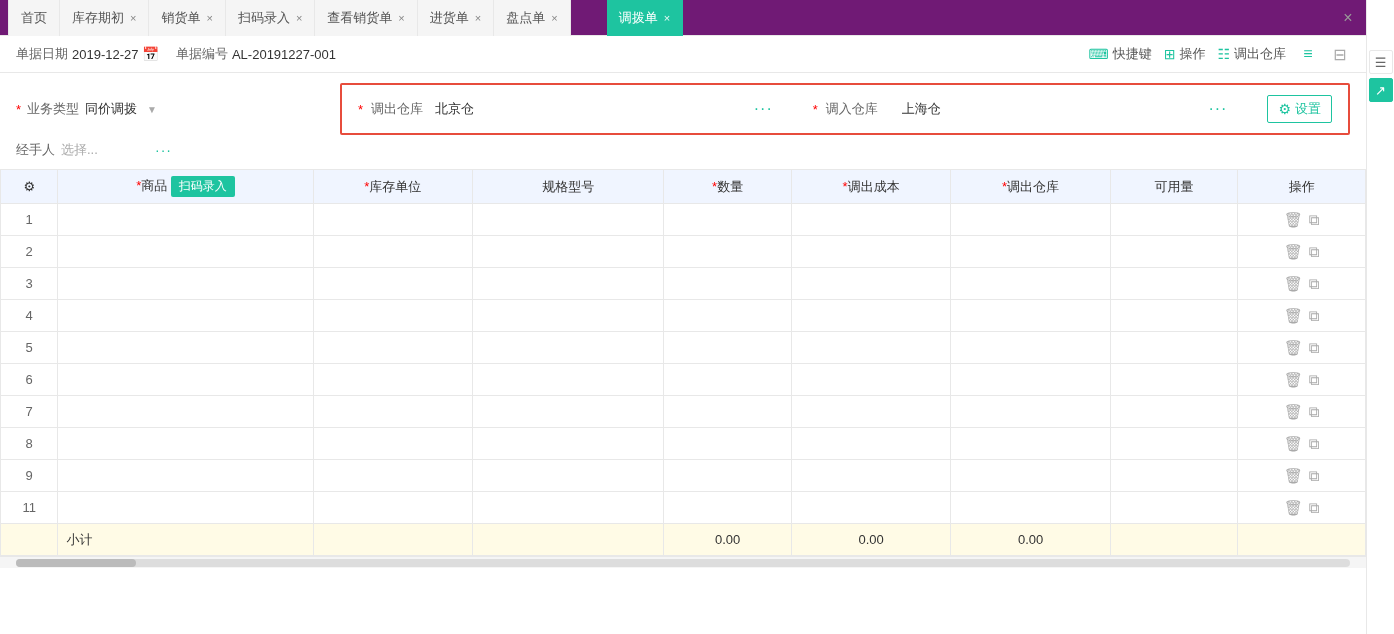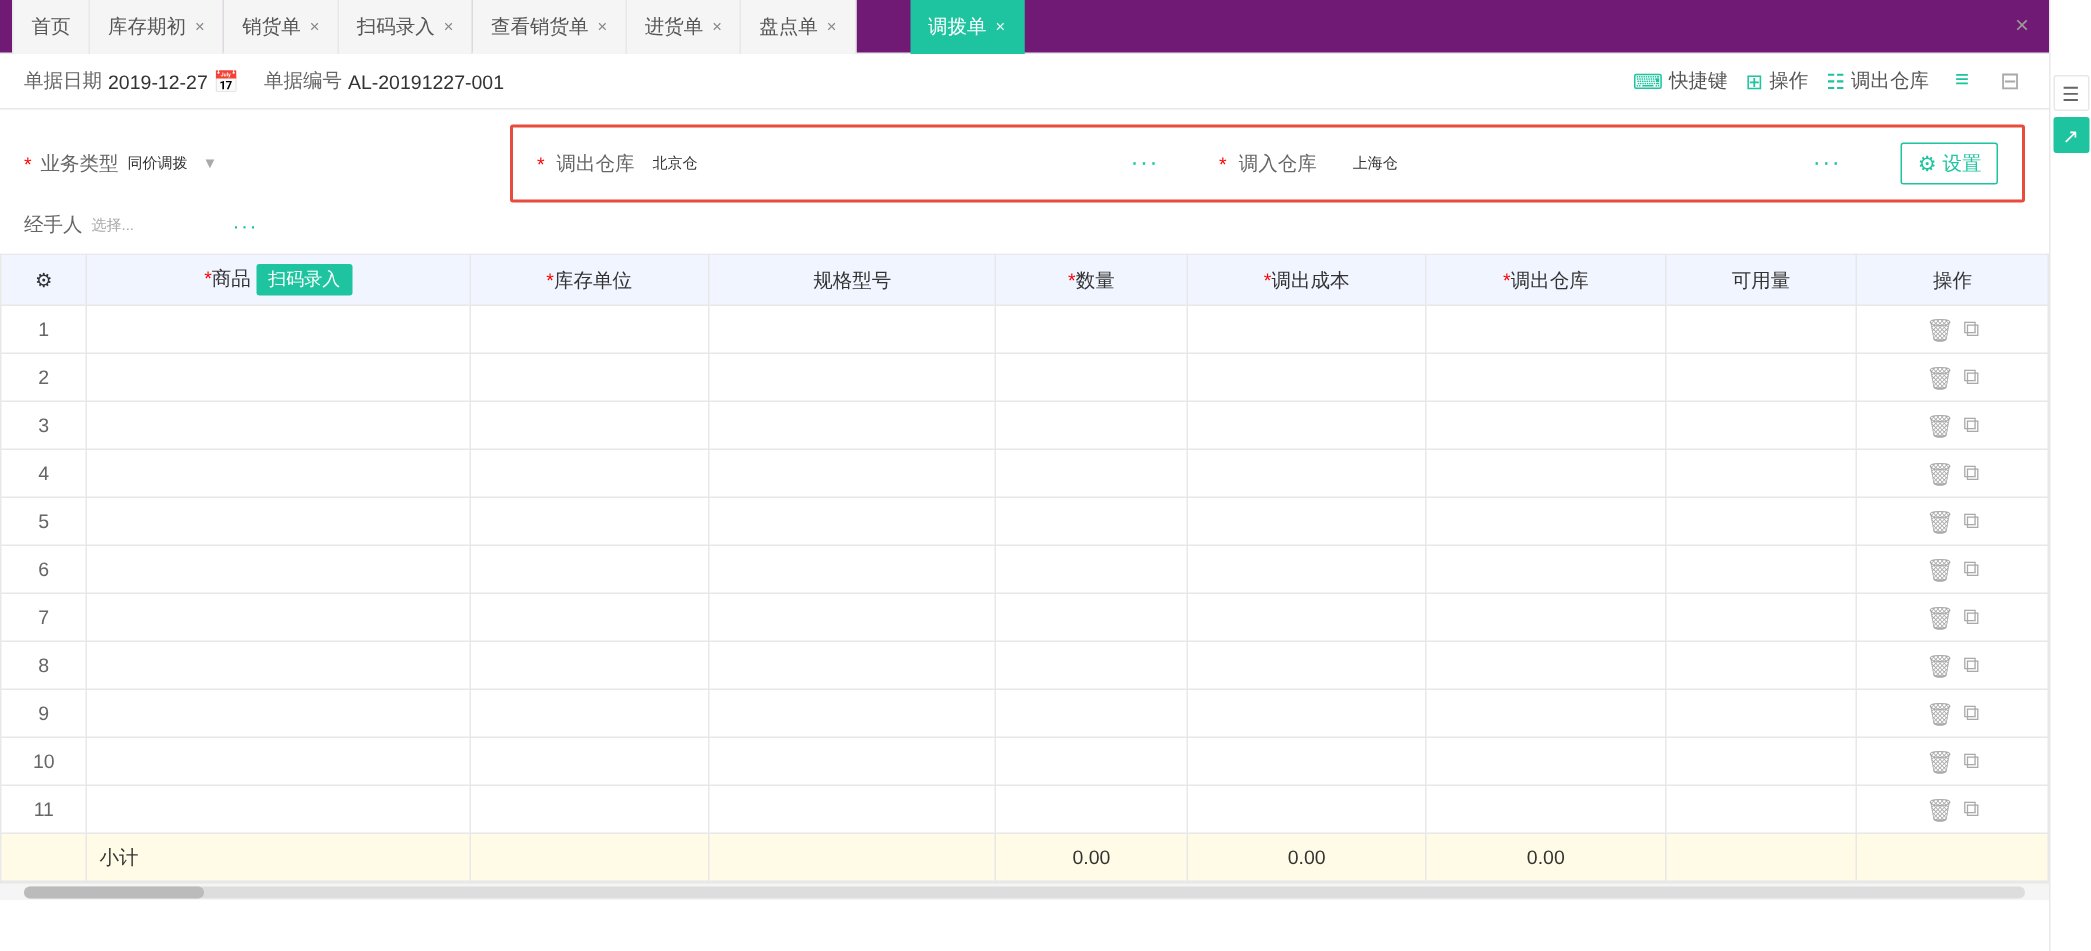--- a/index.html
+++ b/index.html
@@ -70,21 +70,21 @@
     .calendar-icon { color: #1ec4a0; font-size: 14px; }
     .toolbar-divider { color: #1ec4a0; width: 20px; height: 20px; display:flex;align-items:center;justify-content:center; cursor:pointer; }
     .field-group {
       display: flex; align-items: center; gap: 6px;
       min-width: 220px;
     }
     .field-label {
       color: #666; font-size: 13px; white-space: nowrap;
     }
     .field-value {
-      color: #333; font-size: 10px;
+      color: #333; font-size: 13px;
     }
     .dropdown-arrow { color: #aaa; font-size: 10px; }
     .ellipsis-btn {
       color: #1ec4a0; cursor: pointer; font-size: 16px; letter-spacing: 1px;
       margin-left: auto;
     }
 
     
     .highlight-box {
       border: 2px solid #e74c3c;
@@ -502,36 +502,20 @@
             <td></td>
             <td></td>
             <td></td>
             <td>
               <div class="action-icons">
                 <span class="action-icon">🗑</span>
                 <span class="action-icon">⧉</span>
               </div>
             </td>
           </tr>
-        <tr>
-            <td class="row-num">10</td>
-            <td></td>
-            <td></td>
-            <td></td>
-            <td></td>
-            <td></td>
-            <td></td>
-            <td></td>
-            <td>
-              <div class="action-icons">
-                <span class="action-icon">🗑</span>
-                <span class="action-icon">⧉</span>
-              </div>
-            </td>
-          </tr>
 
         <tr>
           <td class="row-num">11</td>
           <td></td>
           <td></td>
           <td></td>
           <td></td>
           <td></td>
           <td></td>
           <td></td>

